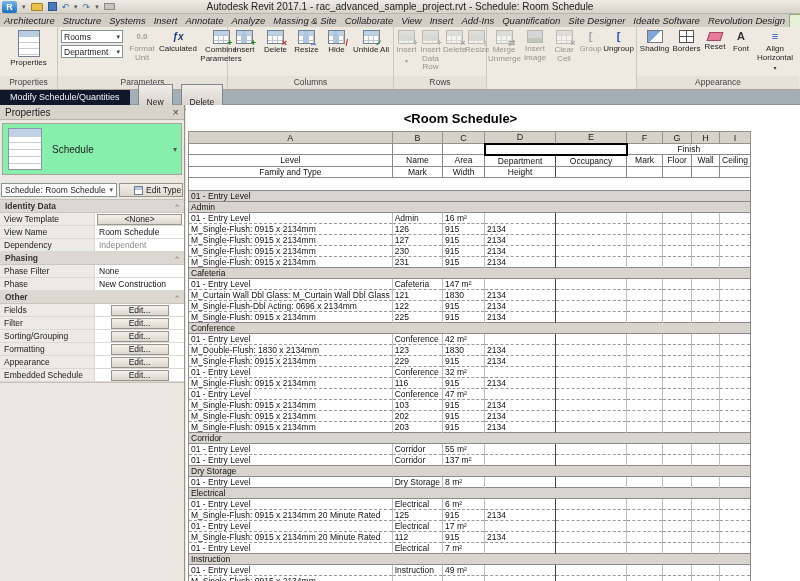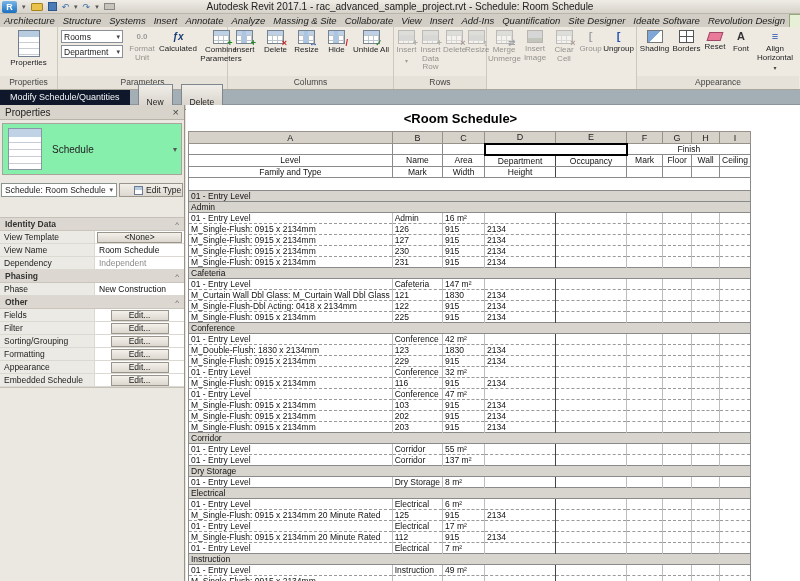--- a/index.html
+++ b/index.html
@@ -83,21 +83,21 @@
   .pal-header{height:15px;background:#d8d4cc;display:flex;align-items:center;padding:0 5px;
     font-size:10px;color:#222;border-bottom:1px solid #b8b4aa;}
   .pal-close{margin-left:auto;font-size:11px;color:#444;cursor:pointer;line-height:11px;}
   .type-selector{margin:3px 2px 8px;background:#86efac;border:1px solid #a8a49c;height:52px;
     display:flex;align-items:center;position:relative;}
   .type-icon{width:34px;height:42px;margin-left:5px;border:1px solid #8a96a4;flex:none;
     background:linear-gradient(#c0d2e6,#c0d2e6) 0 0/100% 8px no-repeat,
       repeating-linear-gradient(to bottom,transparent 0 6px,#c8ccd4 6px 7px),#fff;}
   .type-label{margin-left:10px;font-size:10px;color:#222;}
   .type-arrow{position:absolute;right:4px;top:50%;transform:translateY(-50%);font-size:8px;color:#555;}
-  .sel-row{display:flex;margin:3px 1px 20px;gap:2px;}
+  .sel-row{display:flex;margin:3px 1px 2px;gap:2px;}
   .sched-combo{flex:1;height:14px;background:#fff;border:1px solid #8a948e;display:flex;
     align-items:center;font-size:8.5px;padding:0 3px;color:#222;overflow:hidden;white-space:nowrap;}
   .combo-arrow{margin-left:auto;font-size:7px;color:#555;}
   .edit-type{width:64px;height:14px;font-size:8.5px;font-family:inherit;
     background:linear-gradient(#f2efe9,#ddd8cf);border:1px solid #9a958c;display:flex;
     align-items:center;gap:3px;padding:0 14px;color:#222;white-space:nowrap;}
   .et-icon{width:9px;height:9px;border:1px solid #6a7a94;flex:none;
     background:linear-gradient(#b8cce0,#b8cce0) 0 0/100% 3px no-repeat,#fff;}
   .pgrid{margin-top:2px;border-top:1px solid #c5c1b8;border-bottom:1px solid #c5c1b8;}
   .prow{display:flex;height:13px;font-size:8.5px;background:#fff;border-bottom:1px solid #dcd9d3;}
@@ -388,20 +388,26 @@
       </div>
       <div class="prow">
         <div class="plabel">Dependency</div>
         <div class="pvalue">
           <span class="vtext vdis">Independent</span>
         </div>
       </div>
       <div class="psection">
         <span>Phasing</span>
         <span class="chev">^</span>
+      </div>
+      <div class="prow">
+        <div class="plabel">Phase Filter</div>
+        <div class="pvalue">
+          <span class="vtext">None</span>
+        </div>
       </div>
       <div class="prow">
         <div class="plabel">Phase</div>
         <div class="pvalue">
           <span class="vtext">New Construction</span>
         </div>
       </div>
       <div class="psection">
         <span>Other</span>
         <span class="chev">^</span>
@@ -583,21 +589,21 @@
           <td>121</td>
           <td>1830</td>
           <td class="dcol">2134</td>
           <td></td>
           <td></td>
           <td></td>
           <td></td>
           <td></td>
         </tr>
         <tr class="data">
-          <td>M_Single-Flush-Dbl Acting: 0418 x 2134mm</td>
+          <td>M_Single-Flush-Dbl Acting: 0696 x 2134mm</td>
           <td>122</td>
           <td>915</td>
           <td class="dcol">2134</td>
           <td></td>
           <td></td>
           <td></td>
           <td></td>
           <td></td>
         </tr>
         <tr class="data">

